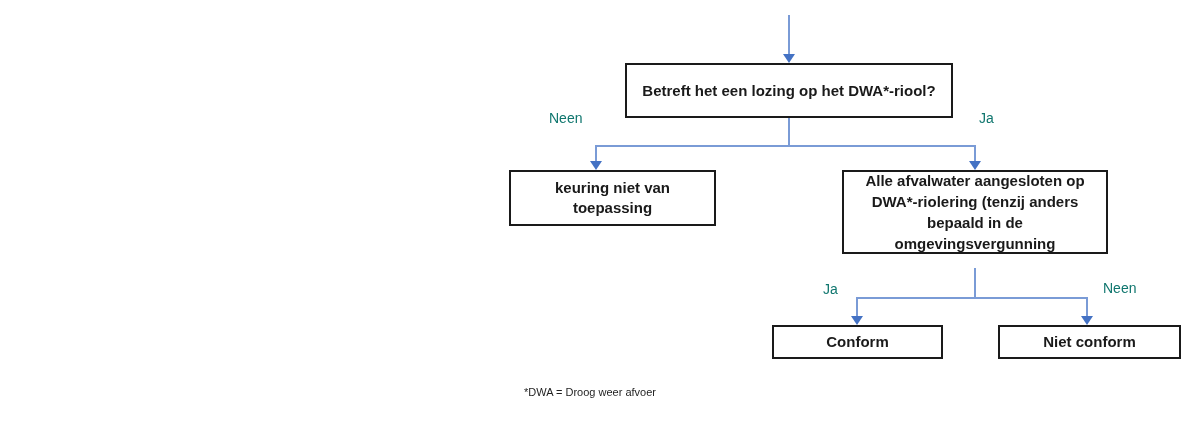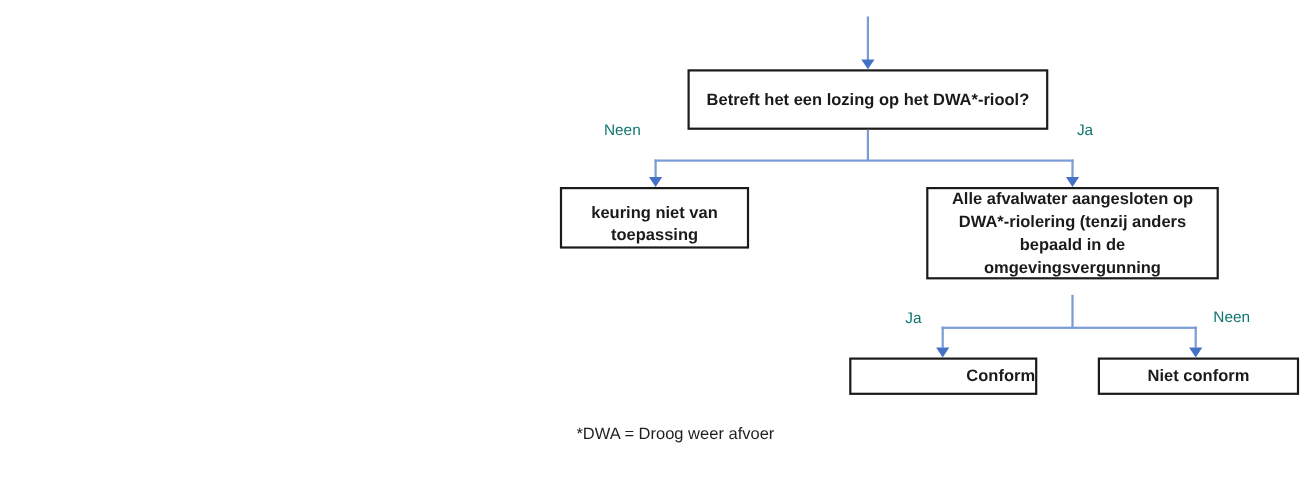--- a/index.html
+++ b/index.html
@@ -48,44 +48,44 @@
     color: var(--text);
     font-weight: bold;
     font-size: 15px;
     line-height: 20px;
     text-align: center;
     display: flex;
     align-items: center;
     justify-content: center;
   }
   .node-decision1 { left: 625px; top: 63px;  width: 328px; height: 55px; padding: 0 12px; }
-  .node-keuring   { left: 509px; top: 170px; width: 172px; height: 56px; padding: 0 14px; align-items: flex-end; }
+  .node-keuring   { left: 509px; top: 170px; width: 207px; height: 56px; padding: 0 14px; }
   .node-decision2 { left: 842px; top: 170px; width: 266px; height: 84px; padding: 4px 13px; line-height: 21px; }
-  .node-conform   { left: 772px; top: 325px; width: 171px; height: 34px; justify-content: flex-end; }
+  .node-conform   { left: 772px; top: 325px; width: 171px; height: 34px; }
   .node-nietconform { left: 998px; top: 325px; width: 183px; height: 34px; }
 
   
   .edge-label {
     position: absolute;
     font-size: 14px;
     line-height: 16px;
     color: #0f766e;
     white-space: nowrap;
   }
   .label-neen-top  { left: 549px;  top: 110px; }
   .label-ja-top    { left: 979px;  top: 110px; }
   .label-ja-bot    { left: 823px;  top: 281px; }
   .label-neen-bot  { left: 1103px; top: 280px; }
 
   
   .footnote {
     position: absolute;
     left: 524px;
     top: 386px;
-    font-size: 15px;
+    font-size: 11px;
     color: #1f1f1f;
     white-space: nowrap;
   }
 
   
   .c-start          { left: 788px;  top: 15px;  height: 41px; }
   .a-start          { left: 783px;  top: 54px; }
   .c-d1-stub        { left: 788px;  top: 118px; height: 28px; }
   .c-h1             { left: 595px;  top: 145px; width: 381px; }
   .c-left-drop      { left: 595px;  top: 145px; height: 17px; }

